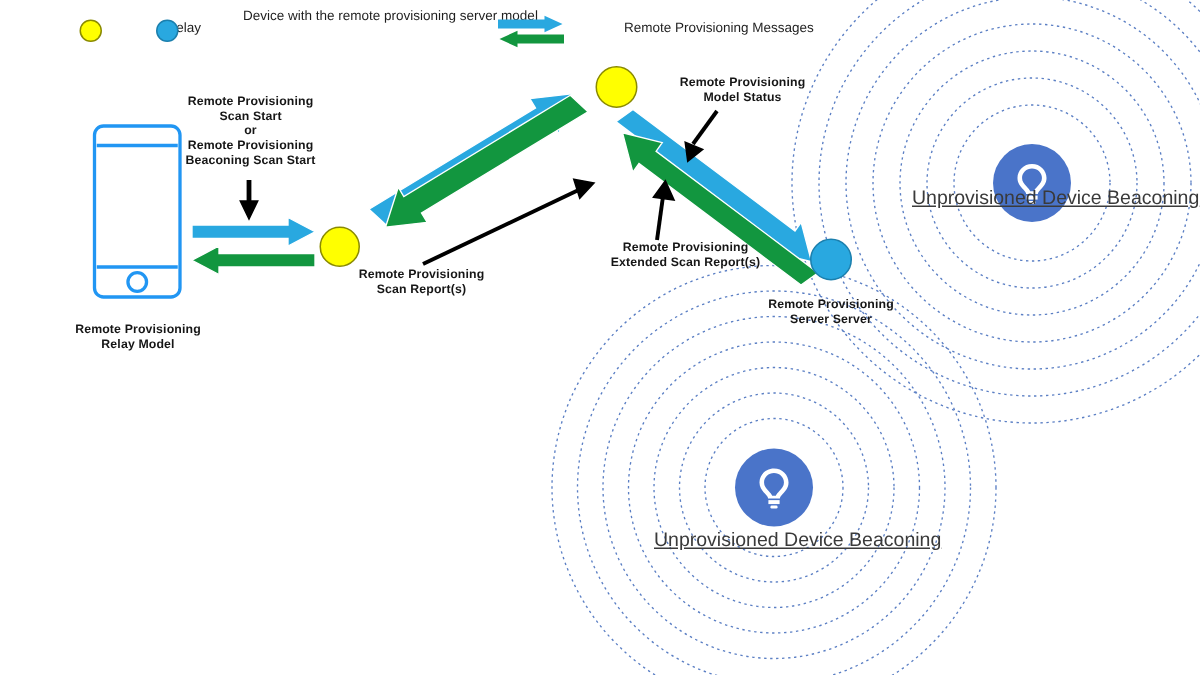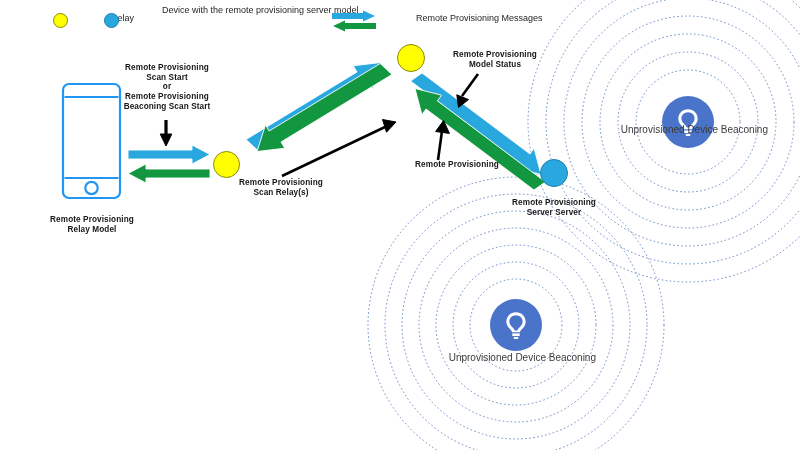--- a/index.html
+++ b/index.html
@@ -5,22 +5,22 @@
   html,body{margin:0;padding:0;background:#ffffff;}
   body{width:800px;height:450px;overflow:hidden;
        font-family:"Liberation Sans",sans-serif;color:#1a1a1a;}
   #stage{position:relative;width:800px;height:450px;background:#fff;}
   #canvas{position:absolute;left:0;top:0;width:800px;height:450px;}
 
   .lbl{position:absolute;text-align:center;font-weight:bold;line-height:1.18;
        color:#161616;letter-spacing:.1px;}
   .lbl-8{font-size:8.2px;}
   .legend-txt{position:absolute;font-size:9px;color:#1f1f1f;white-space:nowrap;margin-left:40px;}
-  .beacon-txt{position:absolute;font-size:10px;color:#3a3a3a;text-align:right;
-              white-space:nowrap;font-weight:normal;}
+  .beacon-txt{position:absolute;font-size:13px;color:#3a3a3a;text-align:right;
+              white-space:nowrap;font-weight:normal;text-decoration:underline;}
   .node{position:absolute;border-radius:50%;}
   .relay{background:#ffff00;border:1px solid #8a8a00;}
   .server-node{background:#29a8e0;border:1px solid #1b7fad;}
   .legend-dot{position:absolute;border-radius:50%;}
   .bulb-circle{position:absolute;border-radius:50%;background:#4a74c9;
                display:flex;align-items:center;justify-content:center;}
 </style>
 </head>
 <body>
 
@@ -158,25 +158,26 @@
   <div class="lbl lbl-8" style="left:106px;top:63px;width:122px;">
     <div>Remote Provisioning</div>
     <div>Scan Start</div>
     <div>or</div>
     <div>Remote Provisioning</div>
     <div>Beaconing Scan Start</div>
   </div>
 
   <div class="lbl lbl-8" style="left:211px;top:178px;width:140px;">
     <div>Remote Provisioning</div>
-    <div>Scan Relay(s)</div>
+    <div>Scan Report(s)</div>
   </div>
 
   <div class="lbl lbl-8" style="left:379px;top:160px;width:156px;">
     <div>Remote Provisioning</div>
+    <div>Extended Scan Report(s)</div>
   </div>
 
   <div class="lbl lbl-8" style="left:432px;top:50px;width:126px;">
     <div>Remote Provisioning</div>
     <div>Model Status</div>
   </div>
 
 </div>
 
 </body></html>

